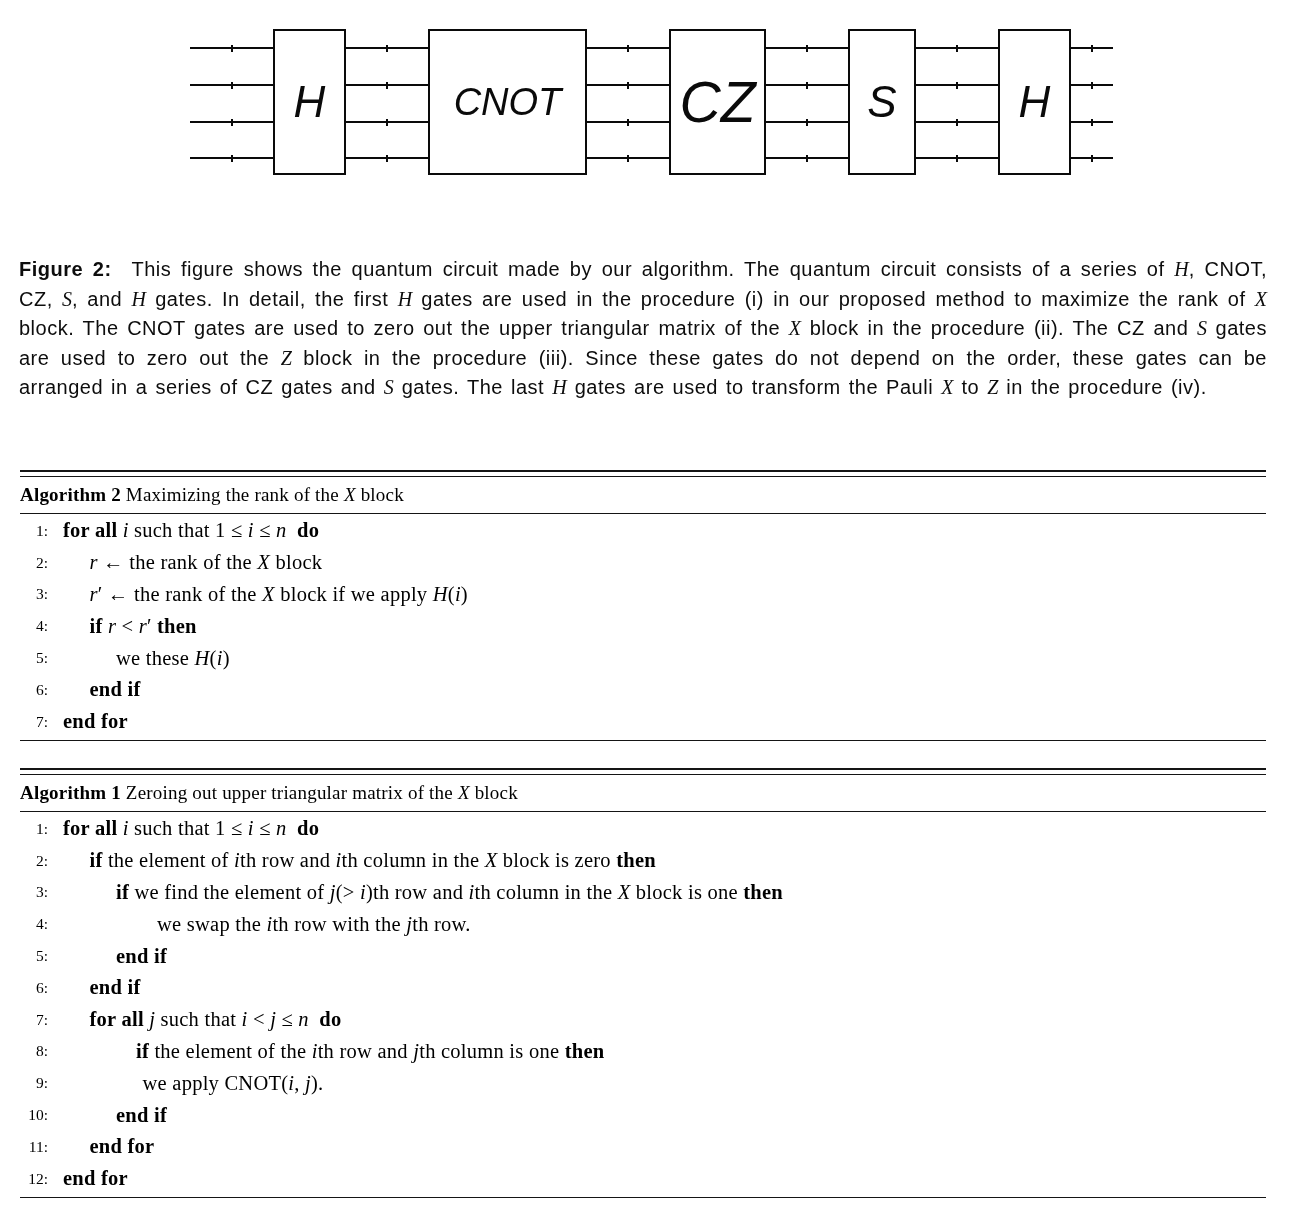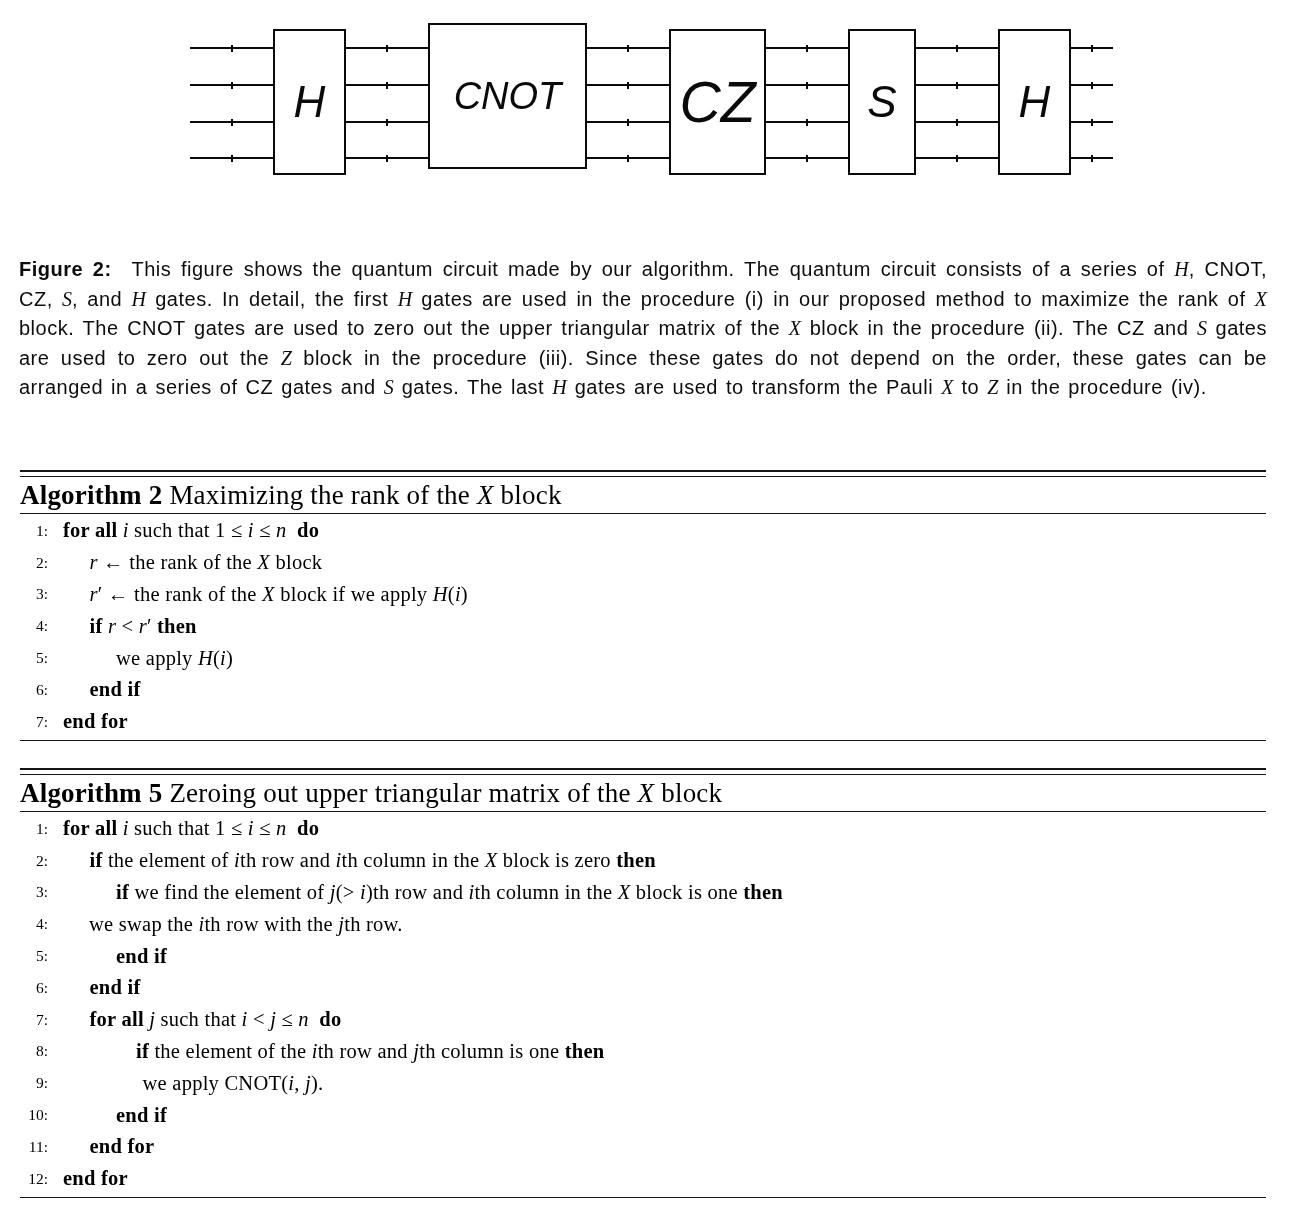--- a/index.html
+++ b/index.html
@@ -19,21 +19,21 @@
            letter-spacing:0.5px;word-spacing:2px;text-align:justify;color:#0d0d0d;}
   .cap-b{font-weight:bold;}
   .cap-n{}
   .cap-i{font-family:"Liberation Serif",serif;font-style:italic;letter-spacing:0;}
 
   
   .algo{position:absolute;left:20px;width:1246px;color:#000;
         font-family:"Liberation Serif",serif;}
   .rule-double{height:3.5px;border-top:2px solid #151515;border-bottom:1.5px solid #151515;}
   .rule-single{height:0;border-top:1.5px solid #151515;}
-  .algo-header{height:36.5px;line-height:36.5px;font-size:27px;letter-spacing:0.2px;white-space:nowrap;}
+  .algo-header{height:36.5px;line-height:36.5px;font-size:19px;letter-spacing:0.2px;white-space:nowrap;}
   .algo-body{padding:1px 0 2px 0;}
   .algo-line{display:flex;align-items:center;height:31.8px;font-size:20.5px;
              letter-spacing:0.25px;white-space:nowrap;}
   .line-num{flex:none;width:28px;text-align:right;font-size:15.5px;letter-spacing:0;}
   .line-content{display:inline-block;}
   .seg-b{font-weight:bold;}
   .seg-n{}
   .seg-i{font-style:italic;}
 </style>
 </head>
@@ -66,21 +66,21 @@
       <div class="wire" style="left: 190px; top: 157px; width: 923px;"></div>
       <div class="tick" style="left: 231px; top: 154.5px;"></div>
       <div class="tick" style="left: 386px; top: 154.5px;"></div>
       <div class="tick" style="left: 627px; top: 154.5px;"></div>
       <div class="tick" style="left: 806px; top: 154.5px;"></div>
       <div class="tick" style="left: 956px; top: 154.5px;"></div>
       <div class="tick" style="left: 1091px; top: 154.5px;"></div>
       <div class="gate" style="left: 273px; top: 29px; width: 69px; height: 142px; font-size: 44px;">
         <span>H</span>
       </div>
-      <div class="gate" style="left: 428px; top: 23px; width: 155px; height: 142px; font-size: 38px;">
+      <div class="gate" style="left: 428px; top: 29px; width: 155px; height: 142px; font-size: 38px;">
         <span>CNOT</span>
       </div>
       <div class="gate" style="left: 669px; top: 29px; width: 93px; height: 142px; font-size: 57px;">
         <span>CZ</span>
       </div>
       <div class="gate" style="left: 848px; top: 29px; width: 64px; height: 142px; font-size: 44px;">
         <span>S</span>
       </div>
       <div class="gate" style="left: 998px; top: 29px; width: 69px; height: 142px; font-size: 44px;">
         <span>H</span>
@@ -105,54 +105,54 @@
         <div class="algo-line">
           <span class="line-num">3:</span>
           <span class="line-content" style="margin-left: 41.5px;"><span class="seg-i">r</span><span class="seg-n">′</span><span class="seg-n"> ← the rank of the </span><span class="seg-i">X</span><span class="seg-n"> block if we apply </span><span class="seg-i">H</span><span class="seg-n">(</span><span class="seg-i">i</span><span class="seg-n">)</span></span>
         </div>
         <div class="algo-line">
           <span class="line-num">4:</span>
           <span class="line-content" style="margin-left: 41.5px;"><span class="seg-b">if</span><span class="seg-n"> </span><span class="seg-i">r</span><span class="seg-n"> &lt; </span><span class="seg-i">r</span><span class="seg-n">′ </span><span class="seg-b">then</span></span>
         </div>
         <div class="algo-line">
           <span class="line-num">5:</span>
-          <span class="line-content" style="margin-left: 68px;"><span class="seg-n">we apply </span><span class="seg-i">H</span><span class="seg-n">(</span><span class="seg-i">i</span><span class="seg-n">)</span></span>
+          <span class="line-content" style="margin-left: 68px;"><span class="seg-n">we these </span><span class="seg-i">H</span><span class="seg-n">(</span><span class="seg-i">i</span><span class="seg-n">)</span></span>
         </div>
         <div class="algo-line">
           <span class="line-num">6:</span>
           <span class="line-content" style="margin-left: 41.5px;"><span class="seg-b">end if</span></span>
         </div>
         <div class="algo-line">
           <span class="line-num">7:</span>
           <span class="line-content" style="margin-left: 15px;"><span class="seg-b">end for</span></span>
         </div>
       </div>
     <div class="rule-single"></div>
   </section>
 
   <section class="algo" style="top: 768px;">
     <div class="rule-double"></div>
-    <div class="algo-header"><span class="seg-b">Algorithm 5</span><span class="seg-n"> Zeroing out upper triangular matrix of the </span><span class="seg-i">X</span><span class="seg-n"> block</span></div>
+    <div class="algo-header"><span class="seg-b">Algorithm 1</span><span class="seg-n"> Zeroing out upper triangular matrix of the </span><span class="seg-i">X</span><span class="seg-n"> block</span></div>
     <div class="rule-single"></div>
     <div class="algo-body">
         <div class="algo-line">
           <span class="line-num">1:</span>
           <span class="line-content" style="margin-left: 15px;"><span class="seg-b">for all</span><span class="seg-n"> </span><span class="seg-i">i</span><span class="seg-n"> such that 1 ≤ </span><span class="seg-i">i</span><span class="seg-n"> ≤ </span><span class="seg-i">n</span><span class="seg-n"> </span><span class="seg-b">do</span></span>
         </div>
         <div class="algo-line">
           <span class="line-num">2:</span>
           <span class="line-content" style="margin-left: 41.5px;"><span class="seg-b">if</span><span class="seg-n"> the element of </span><span class="seg-i">i</span><span class="seg-n">th row and </span><span class="seg-i">i</span><span class="seg-n">th column in the </span><span class="seg-i">X</span><span class="seg-n"> block is zero </span><span class="seg-b">then</span></span>
         </div>
         <div class="algo-line">
           <span class="line-num">3:</span>
           <span class="line-content" style="margin-left: 68px;"><span class="seg-b">if</span><span class="seg-n"> we find the element of </span><span class="seg-i">j</span><span class="seg-n">(&gt; </span><span class="seg-i">i</span><span class="seg-n">)th row and </span><span class="seg-i">i</span><span class="seg-n">th column in the </span><span class="seg-i">X</span><span class="seg-n"> block is one </span><span class="seg-b">then</span></span>
         </div>
         <div class="algo-line">
           <span class="line-num">4:</span>
-          <span class="line-content" style="margin-left: 41px;"><span class="seg-n">we swap the </span><span class="seg-i">i</span><span class="seg-n">th row with the </span><span class="seg-i">j</span><span class="seg-n">th row.</span></span>
+          <span class="line-content" style="margin-left: 109px;"><span class="seg-n">we swap the </span><span class="seg-i">i</span><span class="seg-n">th row with the </span><span class="seg-i">j</span><span class="seg-n">th row.</span></span>
         </div>
         <div class="algo-line">
           <span class="line-num">5:</span>
           <span class="line-content" style="margin-left: 68px;"><span class="seg-b">end if</span></span>
         </div>
         <div class="algo-line">
           <span class="line-num">6:</span>
           <span class="line-content" style="margin-left: 41.5px;"><span class="seg-b">end if</span></span>
         </div>
         <div class="algo-line">

